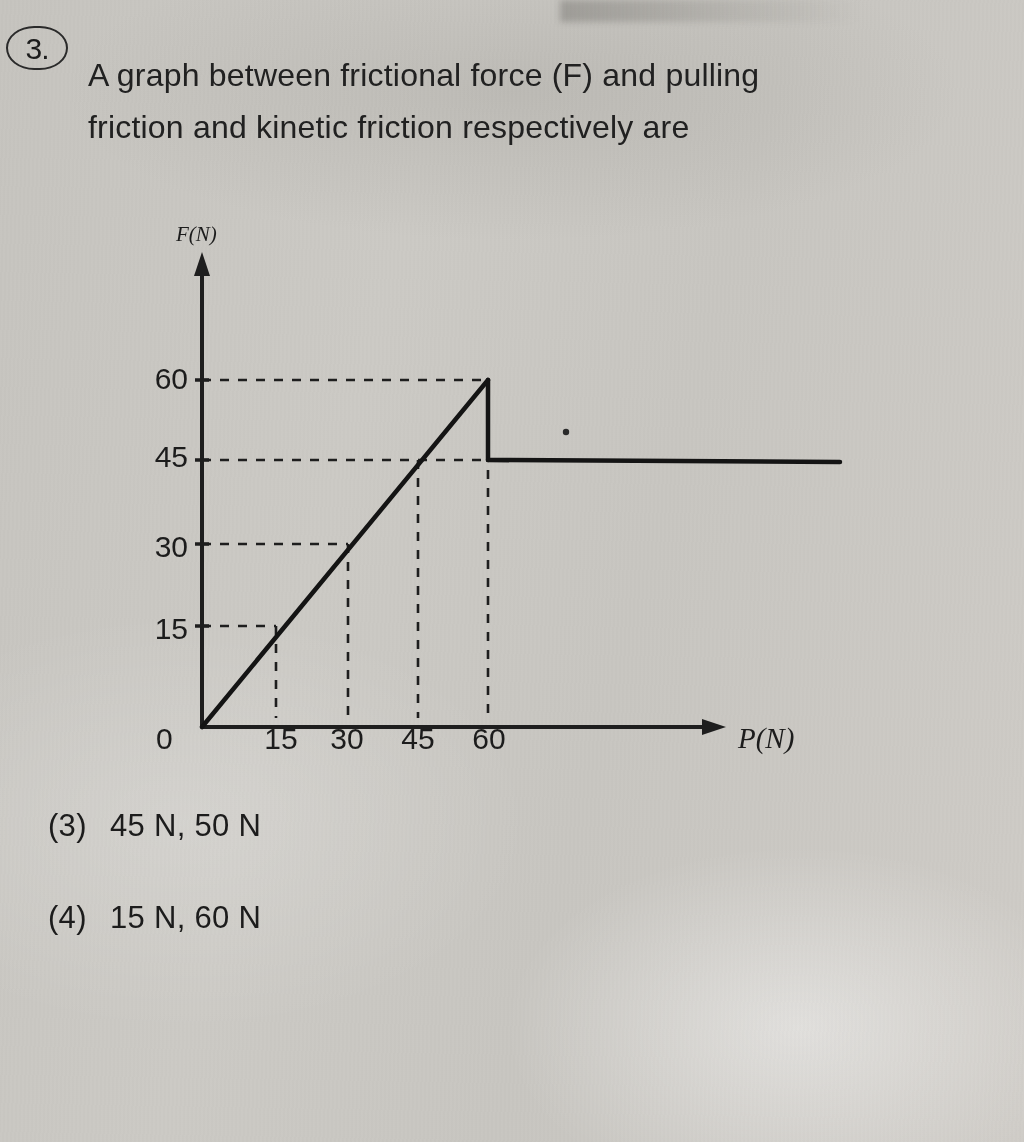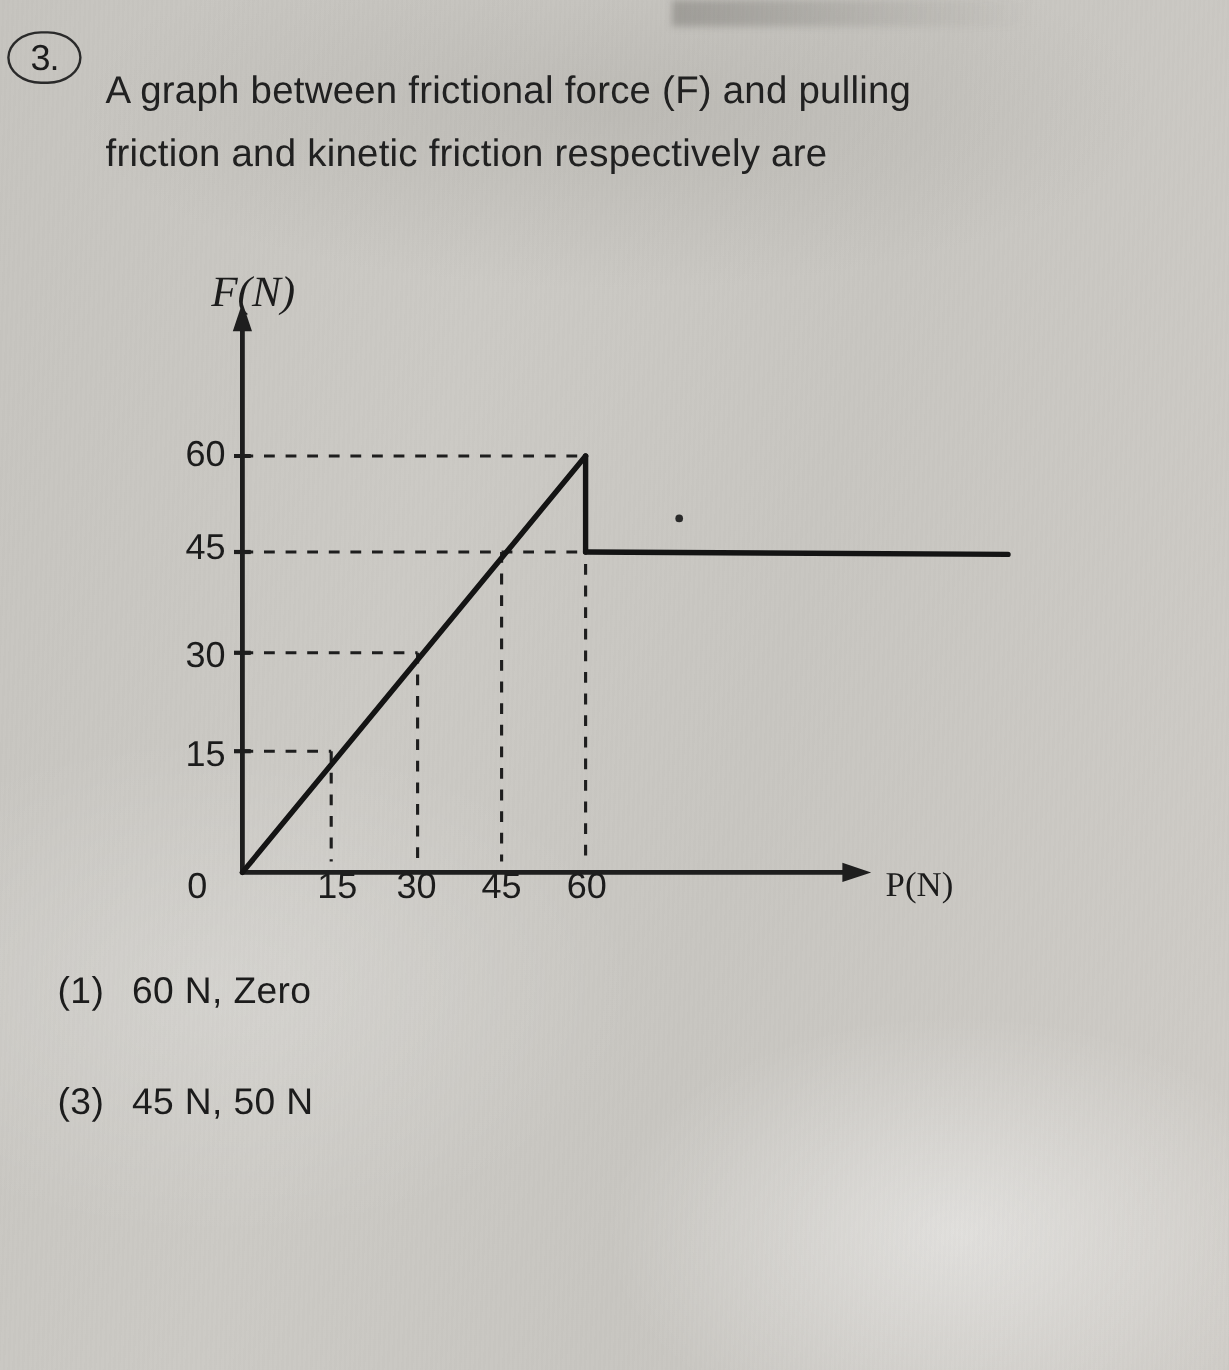--- a/index.html
+++ b/index.html
@@ -73,30 +73,31 @@
     position: absolute;
     left: 140px;
     top: 222px;
     width: 740px;
     height: 570px;
   }
   .axis-label-y {
     position: absolute;
     left: 36px;
     top: 0px;
-    font-size: 36px;
+    font-size: 21px;
     font-family: "Liberation Serif", serif;
     font-style: italic;
   }
   .axis-label-x {
     position: absolute;
     left: 598px;
     top: 500px;
     font-size: 29px;
     font-family: "Liberation Serif", serif;
+    font-style: italic;
   }
   .ytick {
     position: absolute;
     font-size: 30px;
     text-align: right;
     width: 54px;
   }
   .xtick {
     position: absolute;
     font-size: 30px;
@@ -193,15 +194,15 @@
       <path d="M 62 505 L 348 158"></path>
       <path d="M 348 158 L 348 238"></path>
       <path d="M 348 238 L 700 240"></path>
     </g>
 
     <circle cx="426" cy="210" r="3.2" fill="#2a2a2a"></circle>
   </svg>
 </div>
 
 <div class="options">
-  <div class="option"><span class="tag">(1)</span><span>60 N, Zero</span></div>
   <div class="option"><span class="tag">(3)</span><span>45 N, 50 N</span></div>
+  <div class="option"><span class="tag">(4)</span><span>15 N, 60 N</span></div>
 </div>
 
 </body></html>

